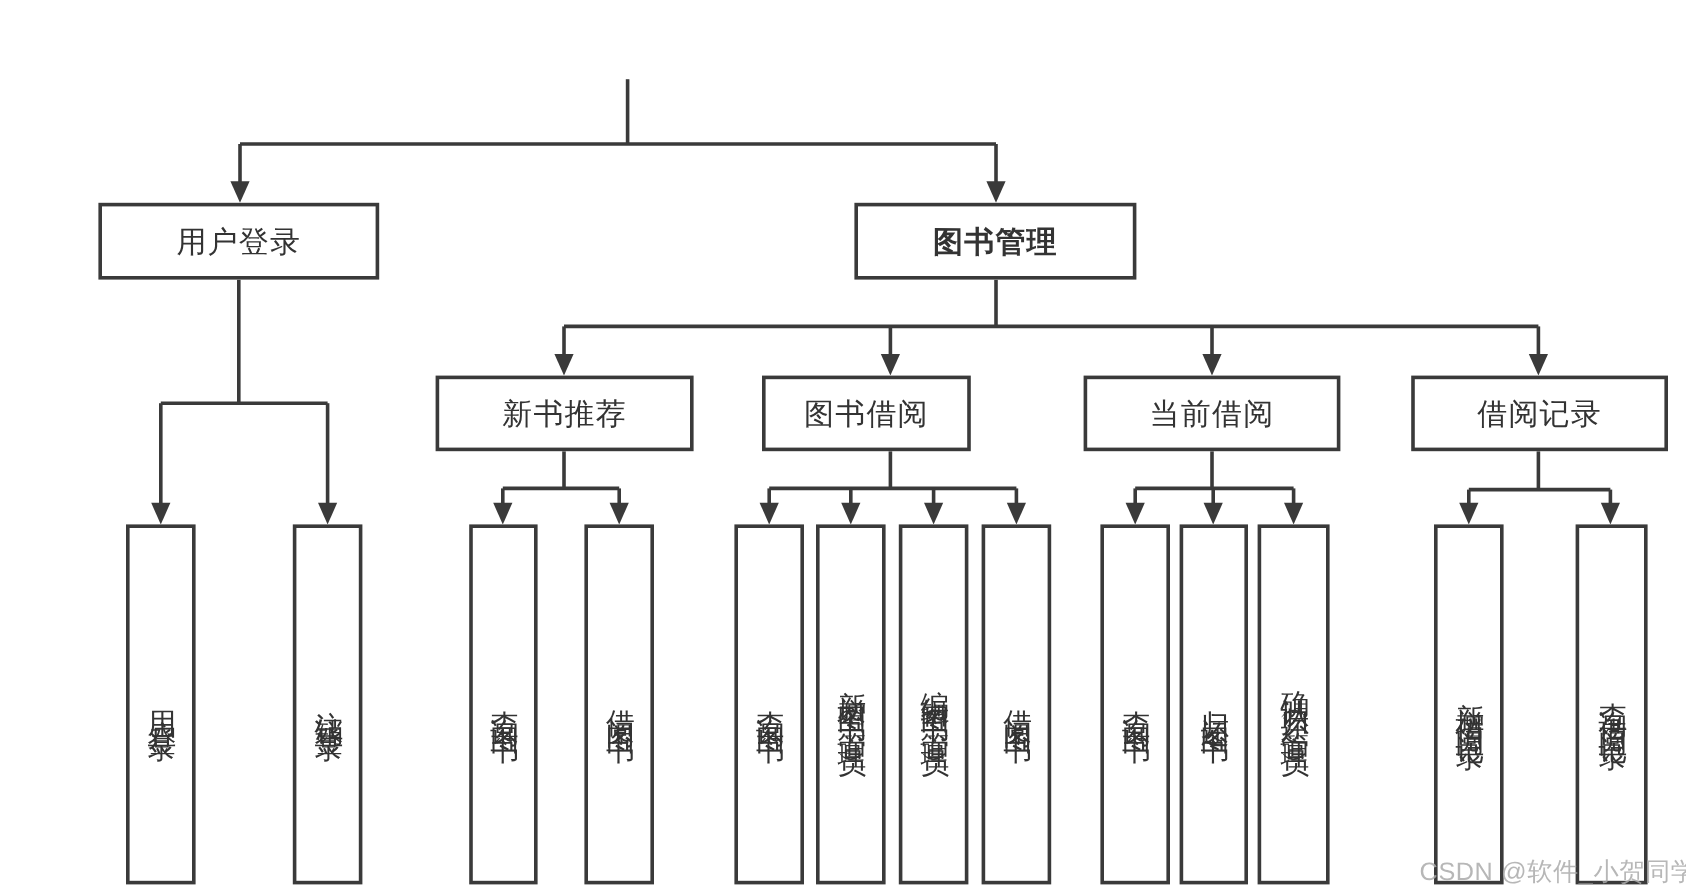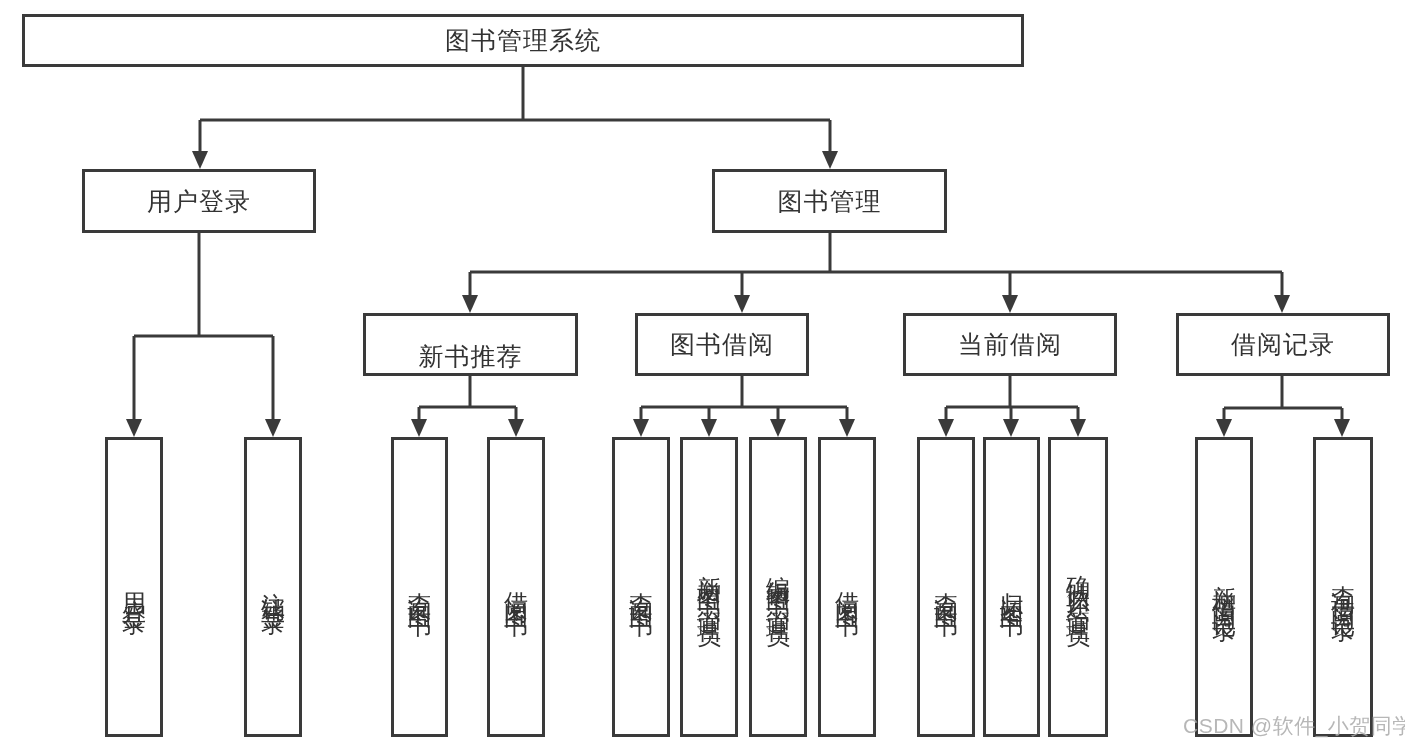--- a/index.html
+++ b/index.html
@@ -56,22 +56,22 @@
     writing-mode: vertical-rl;
     text-orientation: mixed;
     font-size: 24px;
     letter-spacing: 7px;
     line-height: 1;
     white-space: nowrap;
   }
   
   .n-root    { left: 22px;   top: 14px;  width: 1002px; height: 53px; }
   .n-user    { left: 82px;   top: 169px; width: 234px;  height: 64px; }
-  .n-mgmt    { left: 712px;  top: 169px; width: 235px;  height: 64px; }
-  .n-newrec  { left: 363px;  top: 313px; width: 215px;  height: 63px; align-items: flex-end; }
+  .n-mgmt    { left: 712px;  top: 169px; width: 235px;  height: 64px; font-weight: bold; }
+  .n-newrec  { left: 363px;  top: 313px; width: 215px;  height: 63px; }
   .n-borrow  { left: 635px;  top: 313px; width: 174px;  height: 63px; }
   .n-current { left: 903px;  top: 313px; width: 214px;  height: 63px; }
   .n-records { left: 1176px; top: 313px; width: 214px;  height: 63px; }
   
   .vbox { top: 437px; height: 300px; width: 58px; }
   .lf-a { left: 105px; }
   .lf-b { left: 244px; }
   .lf-c { left: 391px; width: 57px; }
   .lf-d { left: 487px; }
   .lf-e { left: 612px; }
@@ -169,23 +169,20 @@
     <g>
       <path d="M1282 376 V408"></path>
       <path d="M1224 408 H1342"></path>
       <path d="M1224 408 V421"></path>
       <polygon points="1216,419 1232,419 1224,437"></polygon>
       <path d="M1342 408 V421"></path>
       <polygon points="1334,419 1350,419 1342,437"></polygon>
     </g>
   </svg>
 
-  <div class="hbox n-root">
-    <span>图书管理系统</span>
-  </div>
 
   <div class="hbox n-user">
     <span>用户登录</span>
   </div>
   <div class="hbox n-mgmt">
     <span>图书管理</span>
   </div>
 
   <div class="hbox n-newrec">
     <span>新书推荐</span>

